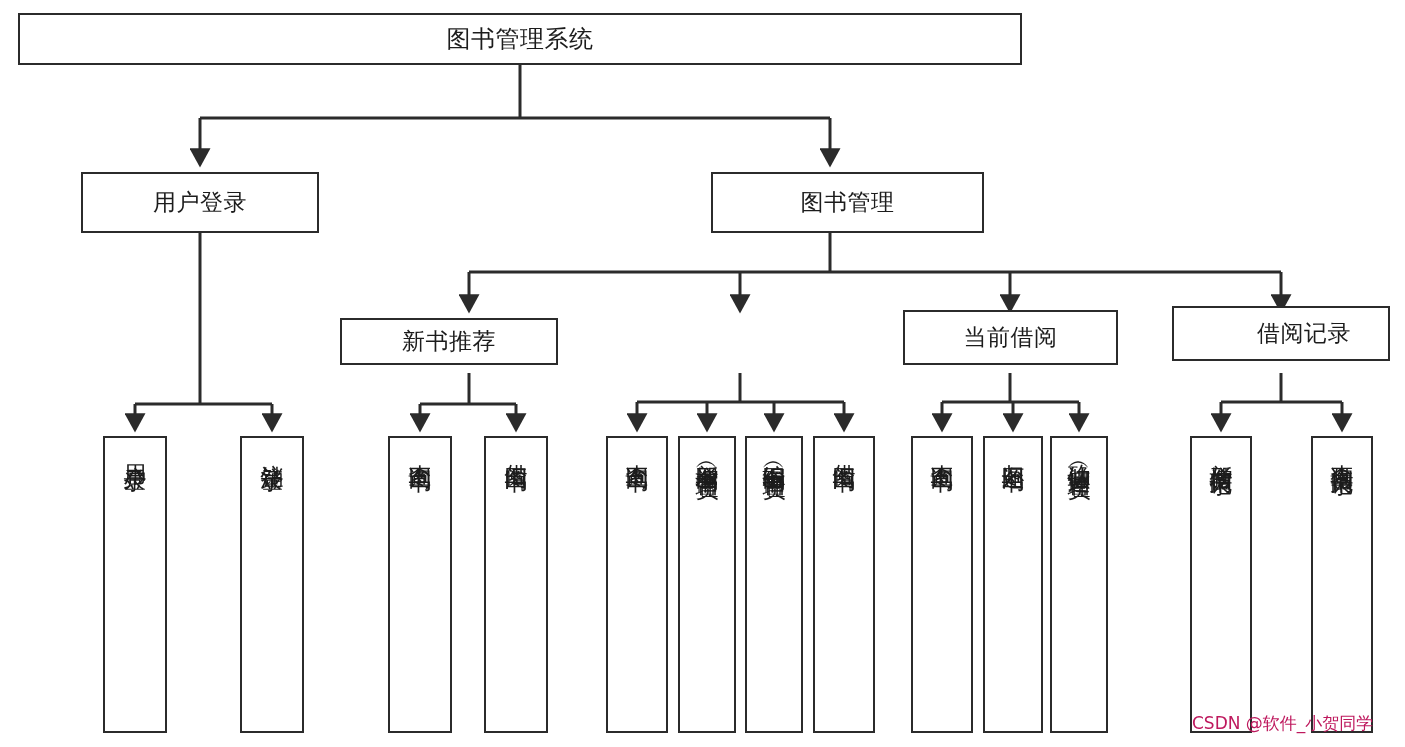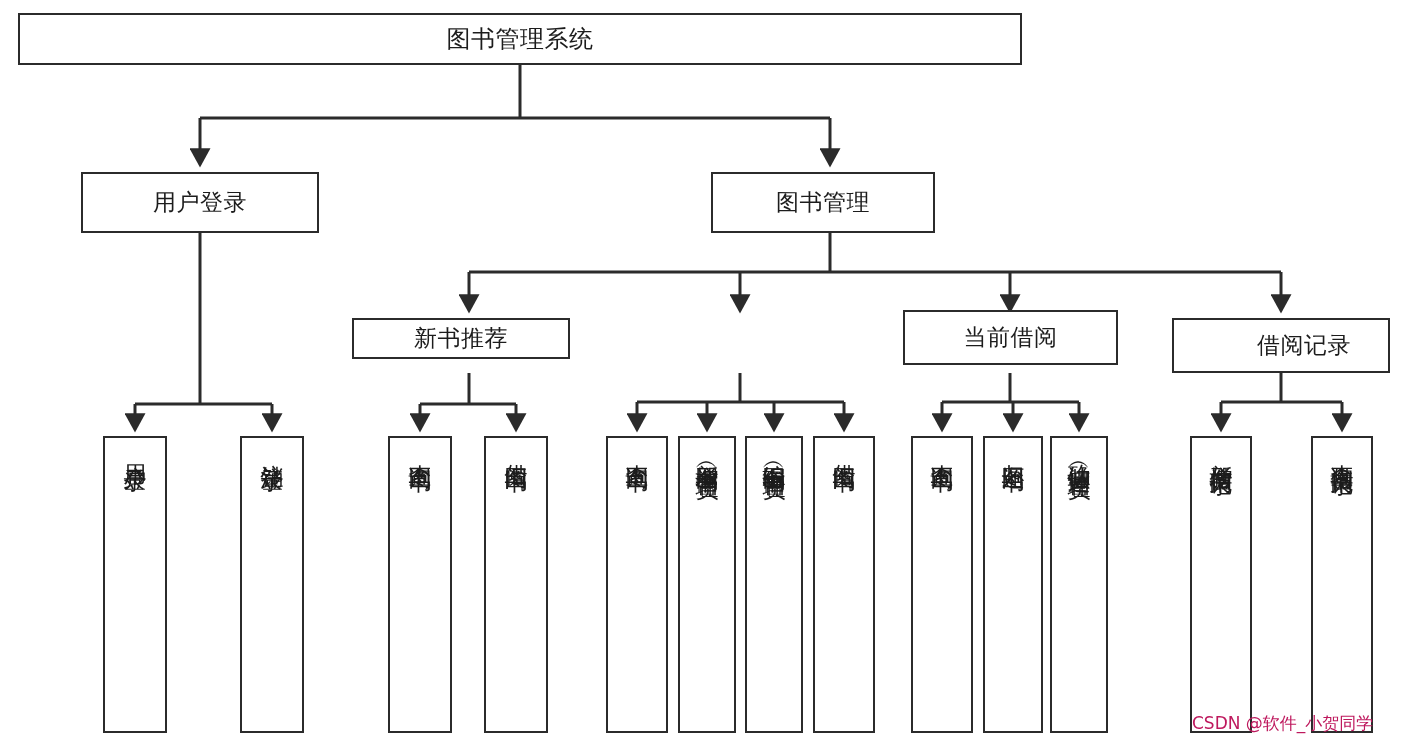--- a/index.html
+++ b/index.html
@@ -129,31 +129,31 @@
     </g>
   </svg>
 
   <div class="node h root" style="left: 18px; top: 13px; width: 1004px; height: 52px;">
     <span class="node-label">图书管理系统</span>
   </div>
 
   <div class="node h" style="left: 81px; top: 172px; width: 238px; height: 61px;">
     <span class="node-label">用户登录</span>
   </div>
-  <div class="node h" style="left: 711px; top: 172px; width: 224px; height: 61px;">
+  <div class="node h" style="left: 711px; top: 172px; width: 273px; height: 61px;">
     <span class="node-label">图书管理</span>
   </div>
 
-  <div class="node h" style="left: 352px; top: 318px; width: 218px; height: 41px;">
+  <div class="node h" style="left: 340px; top: 318px; width: 218px; height: 47px;">
     <span class="node-label">新书推荐</span>
   </div>
   <div class="node h" style="left: 903px; top: 310px; width: 215px; height: 55px;">
     <span class="node-label">当前借阅</span>
   </div>
-  <div class="node h" style="left: 1172px; top: 318px; width: 218px; height: 55px; padding-left: 46px;">
+  <div class="node h" style="left: 1172px; top: 306px; width: 218px; height: 55px; padding-left: 46px;">
     <span class="node-label">借阅记录</span>
   </div>
 
   <div class="node v" style="left: 103px; top: 436px; width: 64px; height: 297px;">
     <span class="node-label">用户登录</span>
   </div>
   <div class="node v" style="left: 240px; top: 436px; width: 64px; height: 297px;">
     <span class="node-label">注销登录</span>
   </div>
   <div class="node v" style="left: 388px; top: 436px; width: 64px; height: 297px;">

